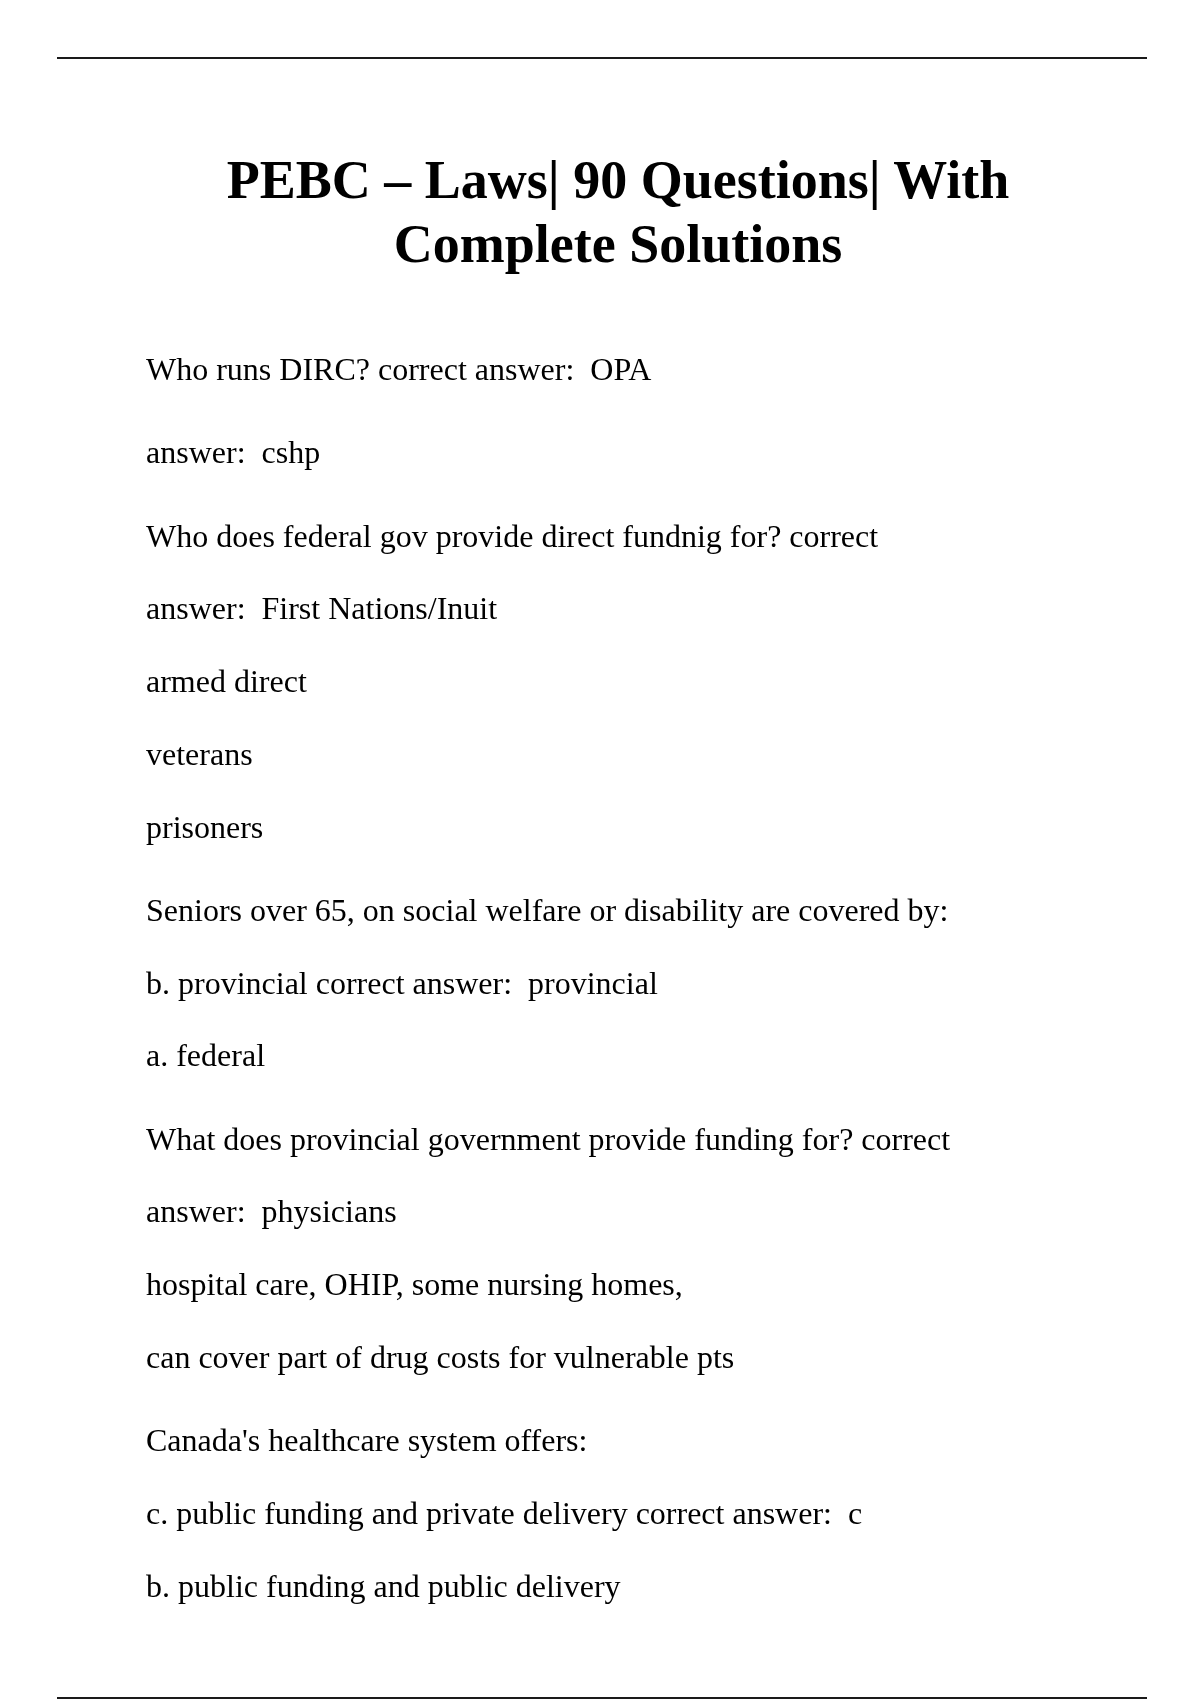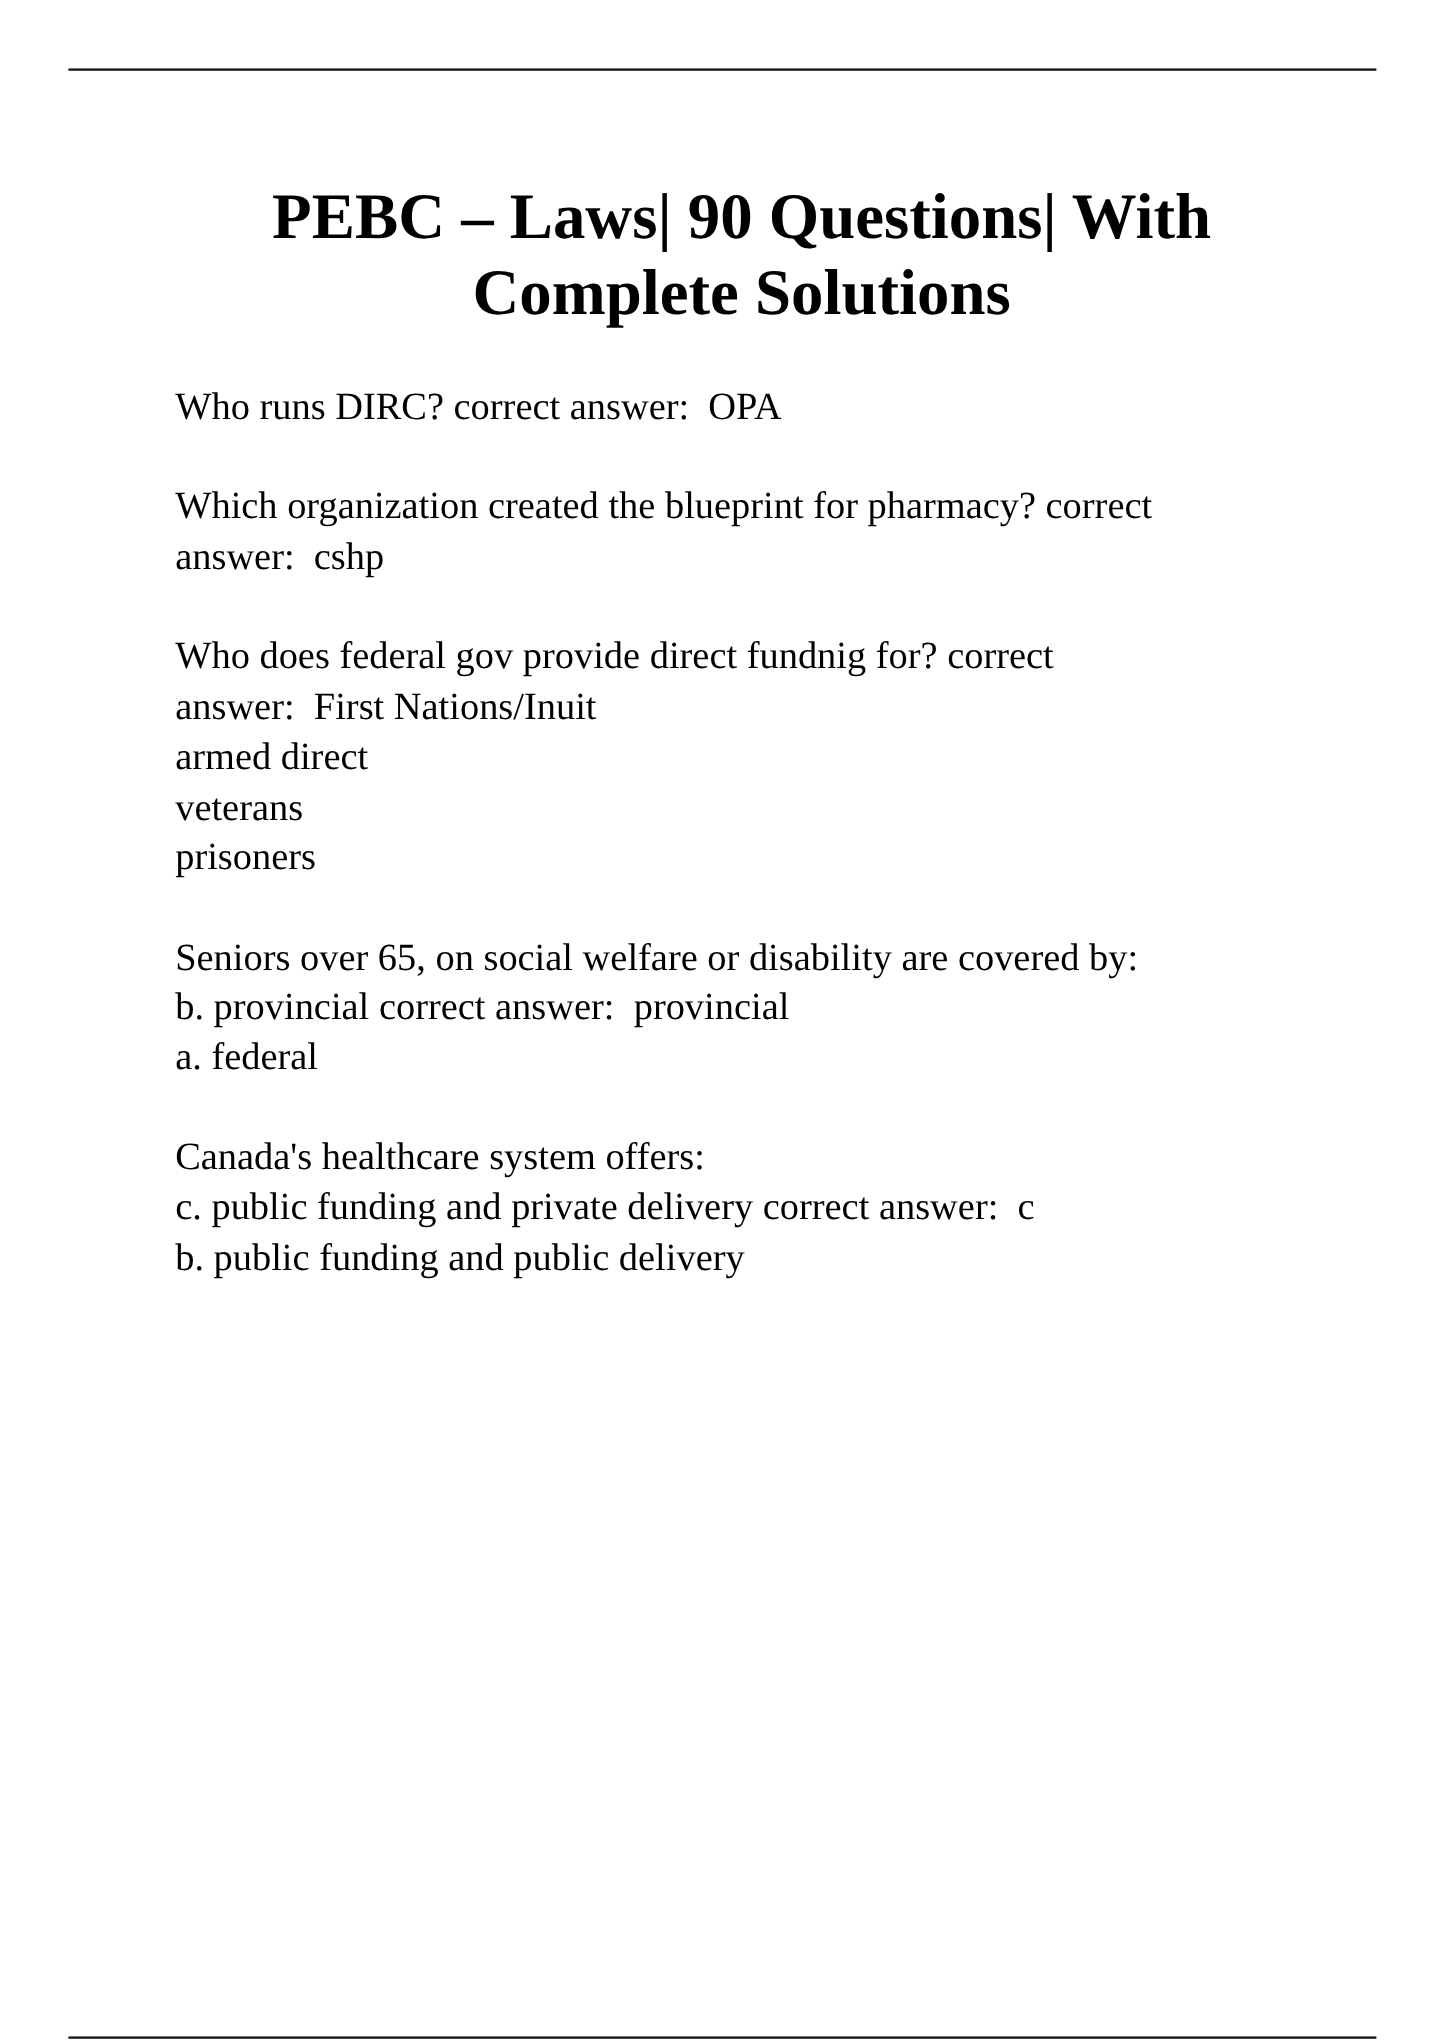--- a/index.html
+++ b/index.html
@@ -45,57 +45,63 @@
       width: 1000px;
       font-size: 32px;
       line-height: 41.7px;
     }
     .qa {
       margin: 0 0 41.7px 0;
     }
     .qa .line {
       display: block;
       white-space: pre;
+      margin-top: 31px;
     }
   </style>
 </head>
 <body>
 
 <div class="rule top"></div>
 
 <h1 class="title">
   <span>PEBC – Laws| 90 Questions| With</span>
   <span>Complete Solutions</span>
 </h1>
 
 <div class="content">
 
   <div class="qa">
     <span class="line">Who runs DIRC? correct answer:  OPA</span>
   </div>
 
   <div class="qa">
-    <span class="line">Which organization created the blueprint for pharmacy? correct</span>
     <span class="line">answer:  cshp</span>
   </div>
 
   <div class="qa">
     <span class="line">Who does federal gov provide direct fundnig for? correct</span>
     <span class="line">answer:  First Nations/Inuit</span>
     <span class="line">armed direct</span>
     <span class="line">veterans</span>
     <span class="line">prisoners</span>
   </div>
 
   <div class="qa">
     <span class="line">Seniors over 65, on social welfare or disability are covered by:</span>
     <span class="line">b. provincial correct answer:  provincial</span>
     <span class="line">a. federal</span>
   </div>
 
+  <div class="qa">
+    <span class="line">What does provincial government provide funding for? correct</span>
+    <span class="line">answer:  physicians</span>
+    <span class="line">hospital care, OHIP, some nursing homes,</span>
+    <span class="line">can cover part of drug costs for vulnerable pts</span>
+  </div>
 
   <div class="qa">
     <span class="line">Canada's healthcare system offers:</span>
     <span class="line">c. public funding and private delivery correct answer:  c</span>
     <span class="line">b. public funding and public delivery</span>
   </div>
 
 </div>
 
 <div class="rule bottom"></div>

